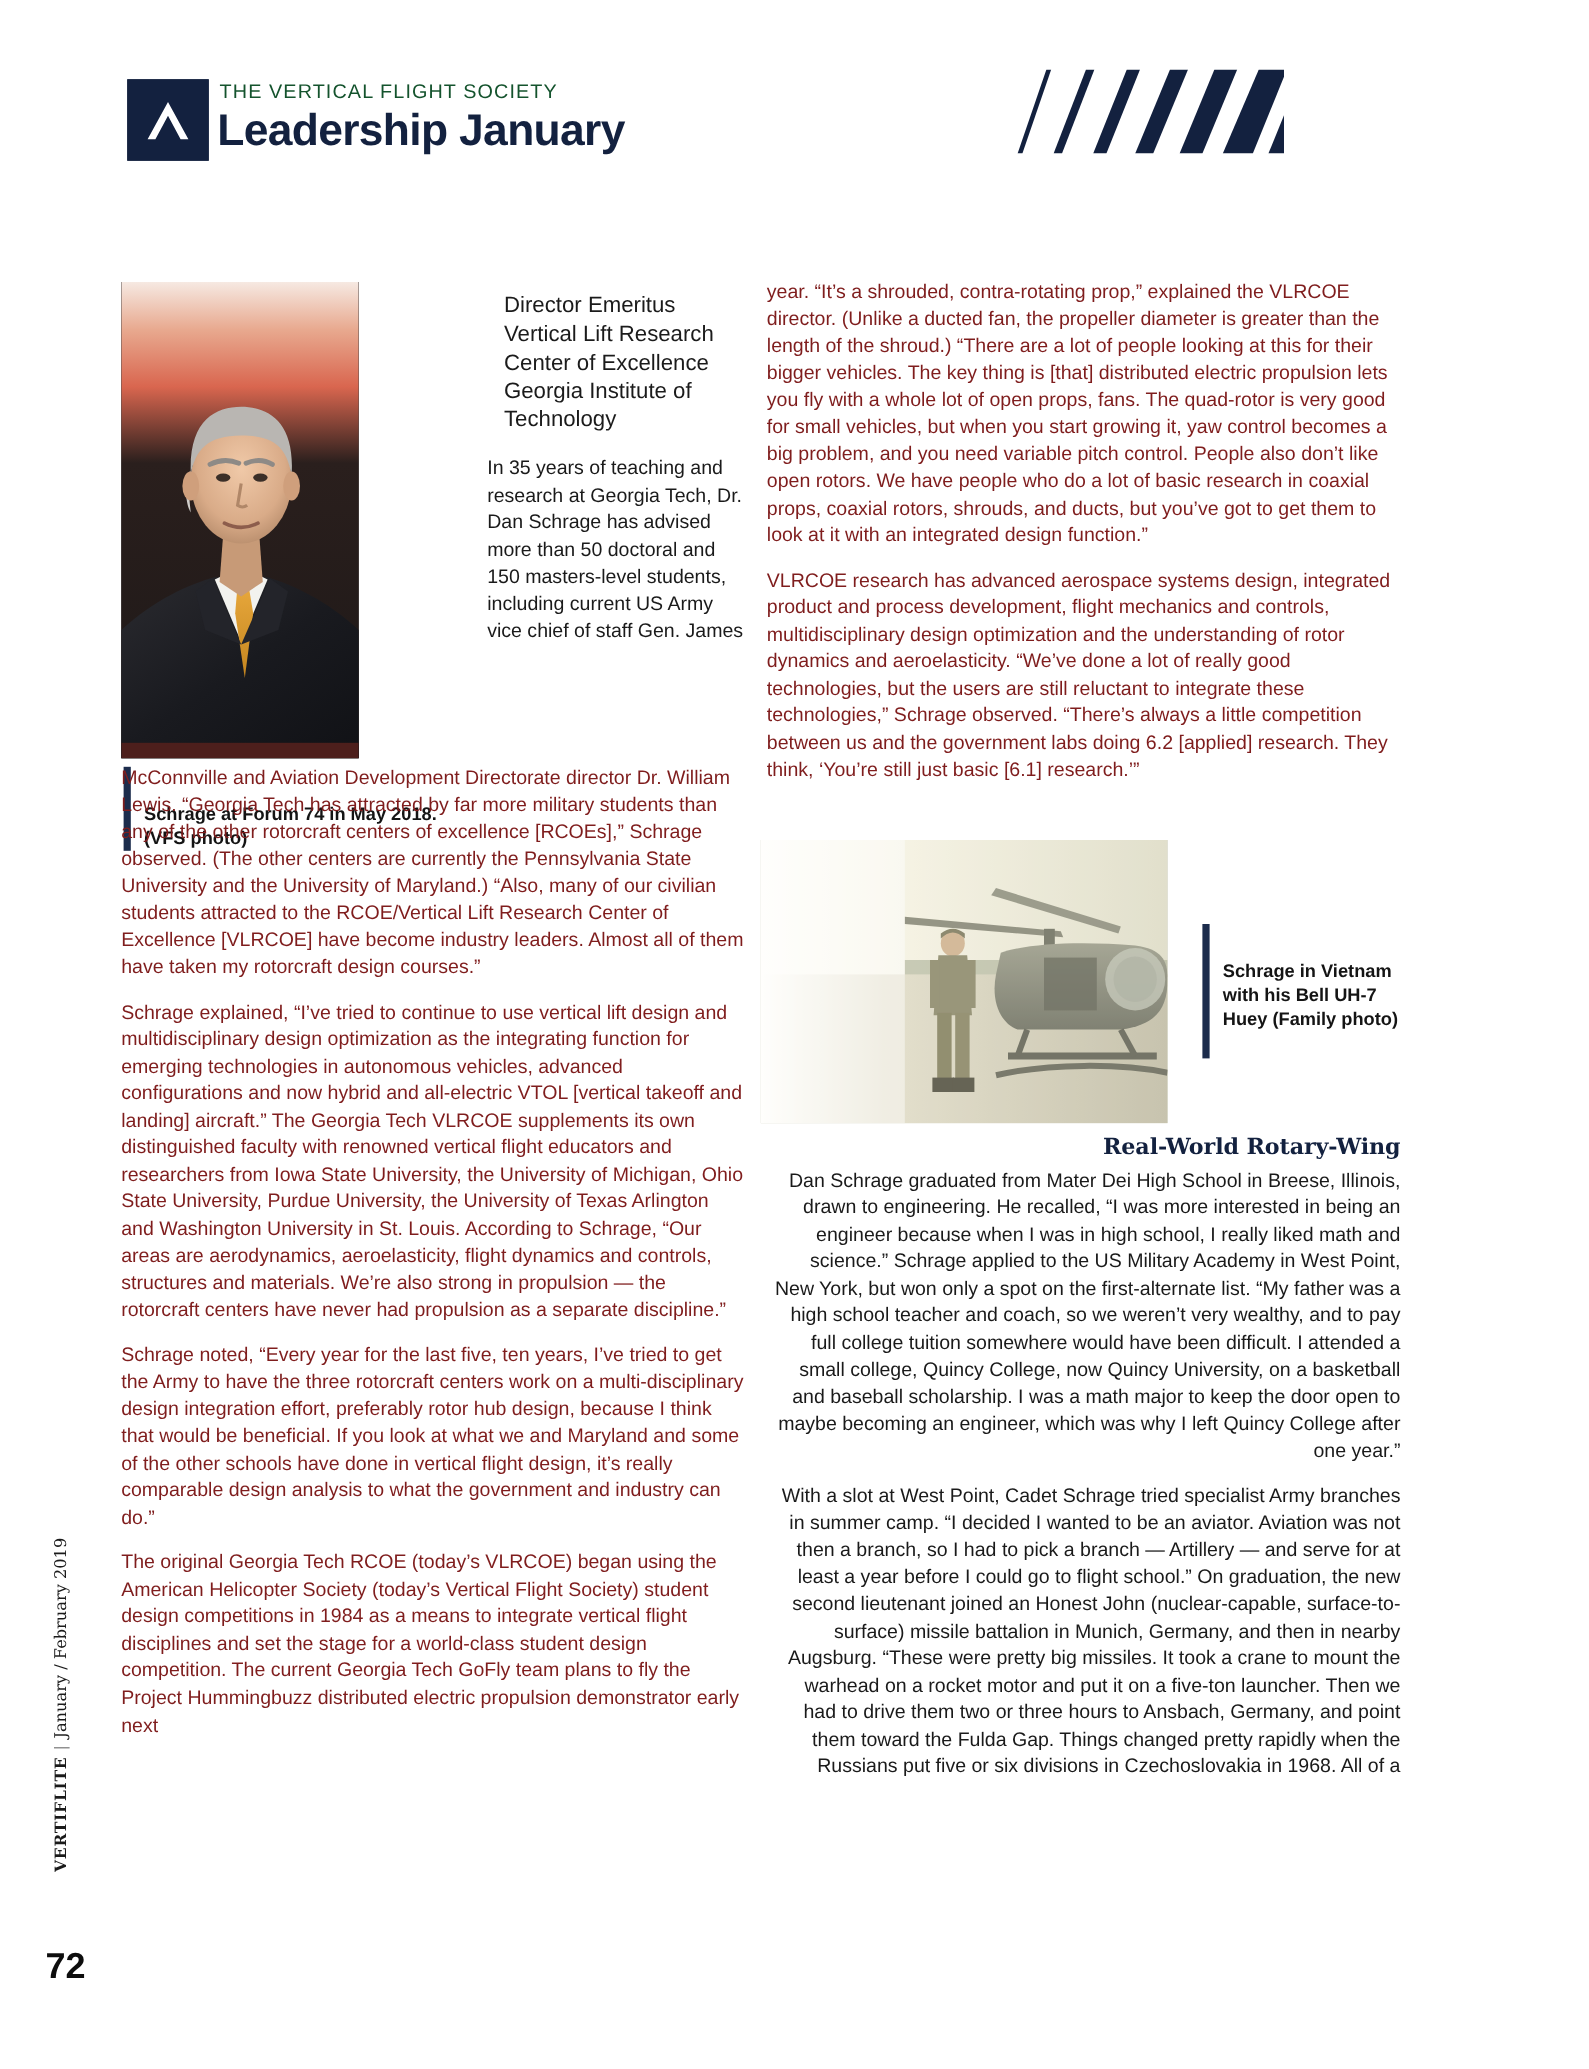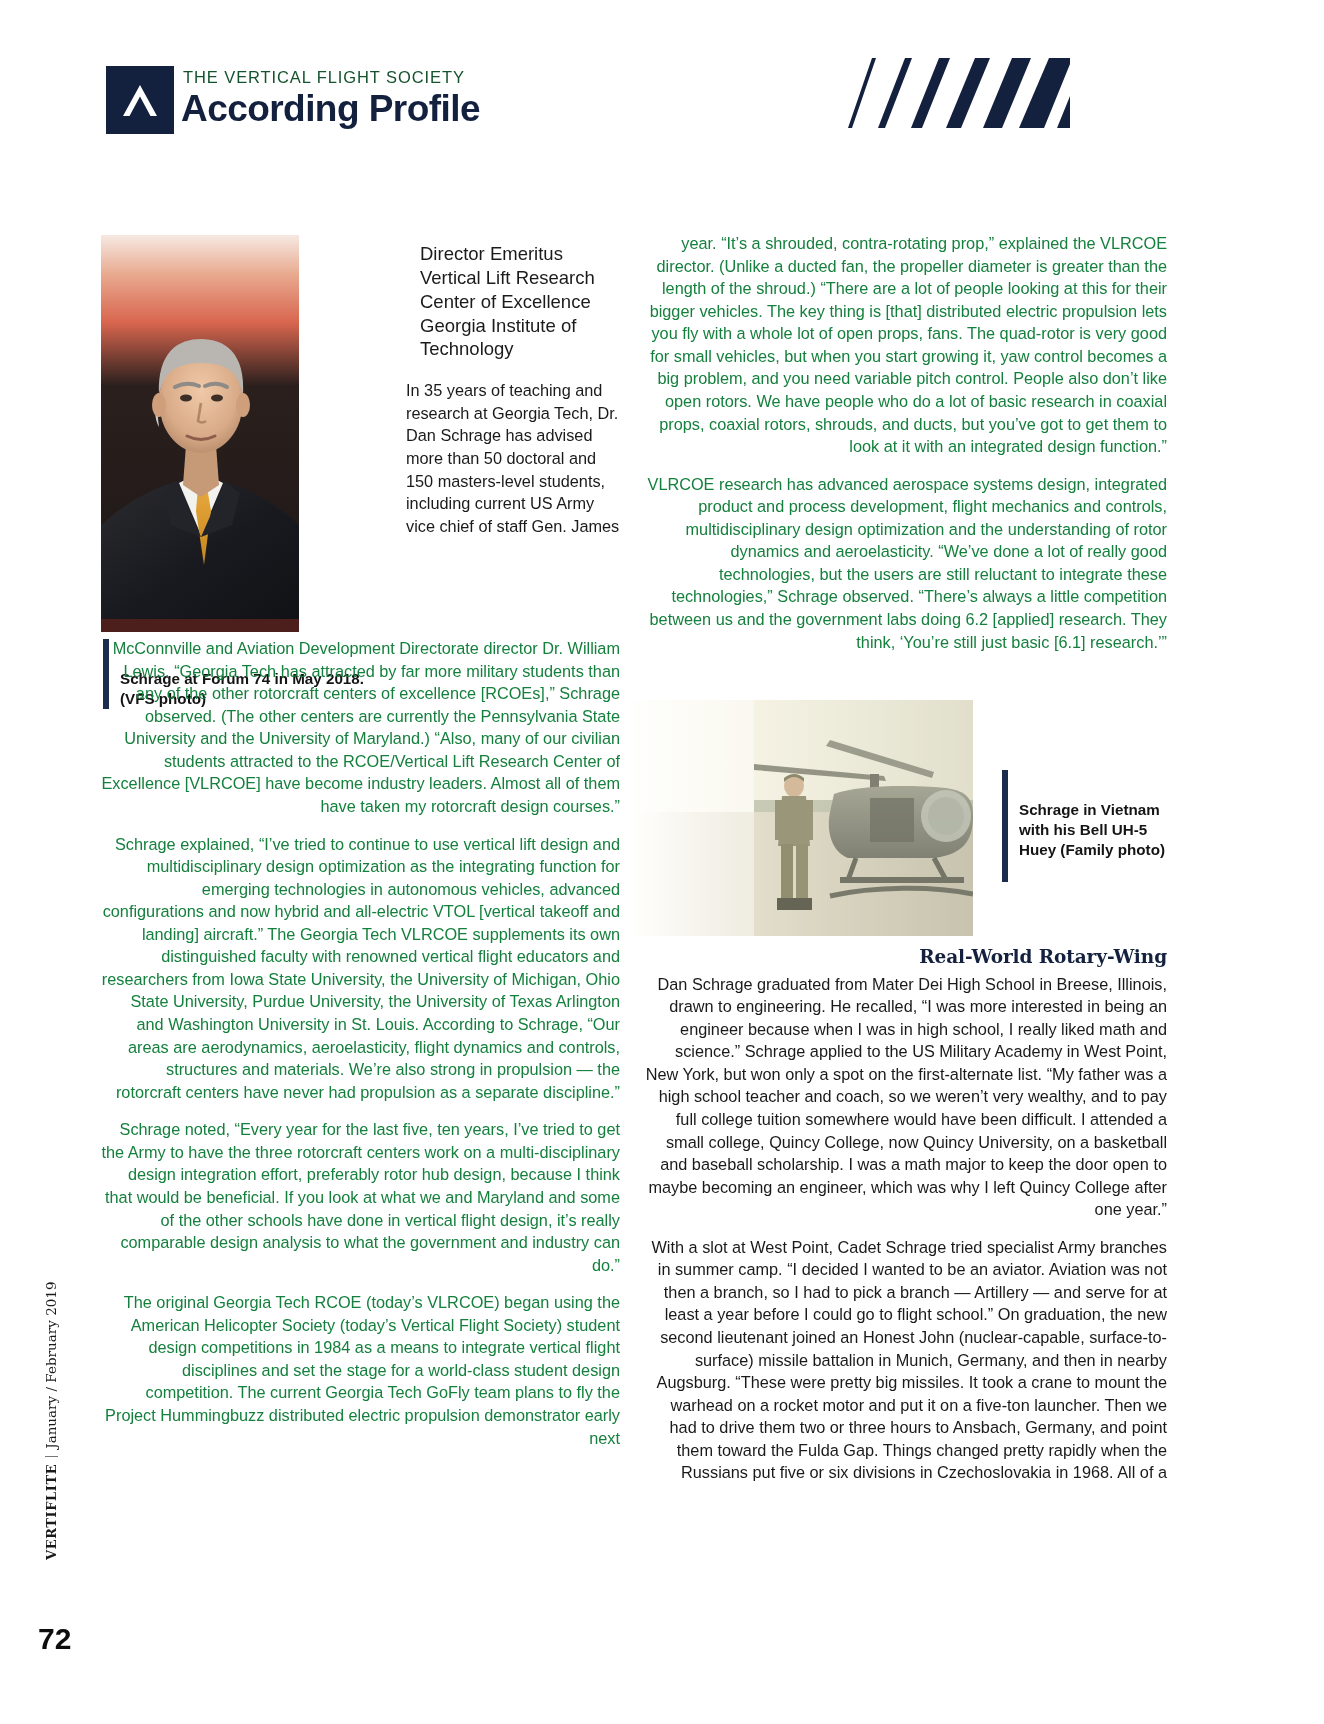--- a/index.html
+++ b/index.html
@@ -49,22 +49,21 @@
     position: absolute;
     left: 760px; top: 58px;
     width: 310px; height: 70px;
   }
 
   
   .col {
     position: absolute;
     font-size: 16.3px;
     line-height: 1.385;
-    color: #15803d;
-    text-align: right;
+    color: #7f1d1d;
   }
   #col-left  { left: 101px; top: 232px; width: 519px; }
   #col-right { left: 639px; top: 232px; width: 528px; }
 
   .col p { margin: 0 0 15px 0; }
   .col p:last-child { margin-bottom: 0; }
 
   
   #portrait {
     position: absolute;
@@ -189,21 +188,21 @@
 
   <div class="logo-box">
     <svg width="68" height="68" viewBox="0 0 68 68">
       <rect x="0" y="0" width="68" height="68" fill="#13213f"></rect>
       <path d="M34 19 L51 50 L44.5 50 L34 30.5 L23.5 50 L17 50 Z" fill="#ffffff"></path>
     </svg>
   </div>
 
   <div class="mast-kicker">THE VERTICAL FLIGHT SOCIETY</div>
 
-  <div class="mast-title">According Profile</div>
+  <div class="mast-title">Leadership January</div>
 
   <svg id="stripes" viewBox="0 0 310 70">
     <g fill="#13213f">
       <polygon points="88,70 112,0 116,0 92,70"></polygon>
       <polygon points="118,70 145,0 152,0 125,70"></polygon>
       <polygon points="151,70 179,0 190,0 162,70"></polygon>
       <polygon points="186,70 215,0 230,0 201,70"></polygon>
       <polygon points="223,70 252,0 271,0 242,70"></polygon>
       <polygon points="259,70 289,0 310,0 310,6 284,70"></polygon>
       <polygon points="297,70 310,38 310,70"></polygon>
@@ -343,21 +342,21 @@
     <rect x="141" y="100" width="8" height="40" fill="#7d7a5c"></rect>
     <rect x="171" y="100" width="8" height="40" fill="#7d7a5c"></rect>
 
     <rect width="339" height="236" fill="#fffbe8" opacity="0.22"></rect>
     <rect width="120" height="236" fill="#ffffff" opacity="0.45"></rect>
   </svg>
 </div>
 
 <div class="caption" id="caption-vietnam">
   <div class="cap-bar"></div>
-  <div class="cap-text">Schrage in Vietnam with his Bell UH-5 Huey (Family photo)</div>
+  <div class="cap-text">Schrage in Vietnam with his Bell UH-7 Huey (Family photo)</div>
 </div>
 
 <div id="rw-section">
   <h2 class="section-head">Real-World Rotary-Wing</h2>
   <p>Dan Schrage graduated from Mater Dei High School in Breese, Illinois, drawn to engineering. He recalled, “I was more interested in being an engineer because when I was in high school, I really liked math and science.” Schrage applied to the US Military Academy in West Point, New York, but won only a spot on the first-alternate list. “My father was a high school teacher and coach, so we weren’t very wealthy, and to pay full college tuition somewhere would have been difficult. I attended a small college, Quincy College, now Quincy University, on a basketball and baseball scholarship. I was a math major to keep the door open to maybe becoming an engineer, which was why I left Quincy College after one year.”</p>
   <p>With a slot at West Point, Cadet Schrage tried specialist Army branches in summer camp. “I decided I wanted to be an aviator. Aviation was not then a branch, so I had to pick a branch — Artillery — and serve for at least a year before I could go to flight school.” On graduation, the new second lieutenant joined an Honest John (nuclear-capable, surface-to-surface) missile battalion in Munich, Germany, and then in nearby Augsburg. “These were pretty big missiles. It took a crane to mount the warhead on a rocket motor and put it on a five-ton launcher. Then we had to drive them two or three hours to Ansbach, Germany, and point them toward the Fulda Gap. Things changed pretty rapidly when the Russians put five or six divisions in Czechoslovakia in 1968. All of a</p>
 </div>
 
 <div id="spine">
   <div class="spine-inner">

